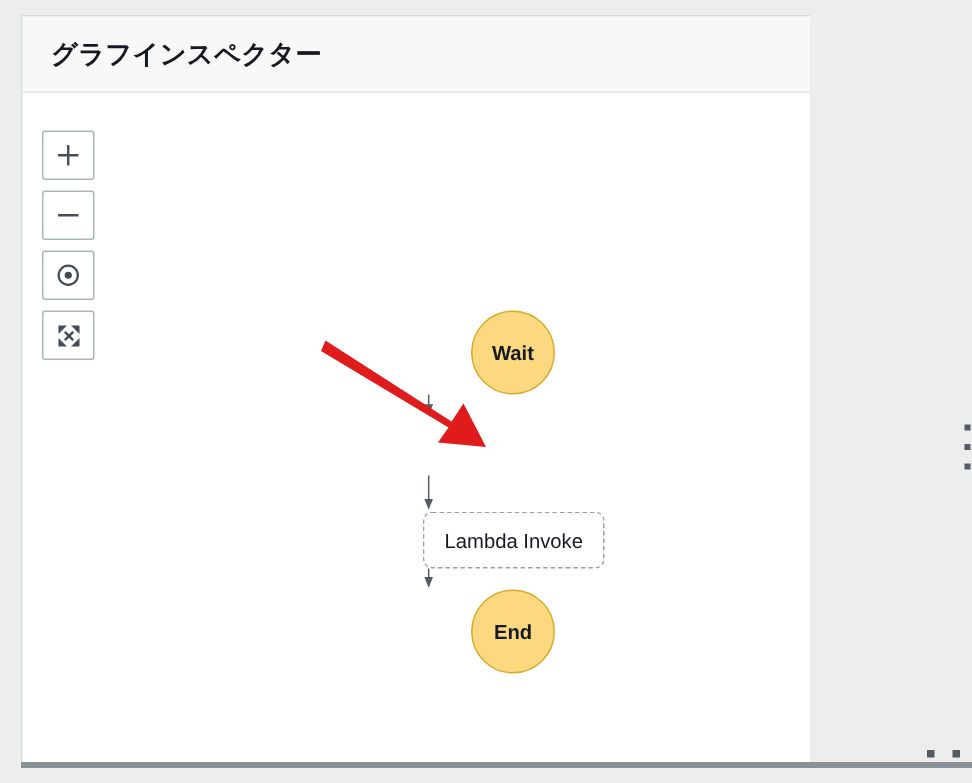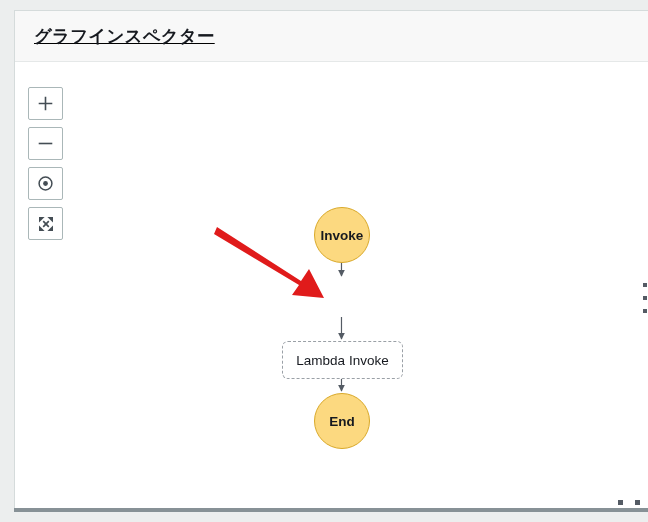--- a/index.html
+++ b/index.html
@@ -13,28 +13,27 @@
     font-family: "Liberation Sans", "DejaVu Sans", sans-serif;
     overflow: hidden;
     position: relative;
   }
 
   
   #panel {
     position: absolute;
     left: 14px;
     top: 10px;
-    width: 634px;
+    width: 526px;
     height: 500px;
     background: #ffffff;
     border: 1px solid #d5dbdb;
     border-right: none;
     box-sizing: border-box;
     overflow: hidden;
-    text-decoration: underline;
   }
 
   
   #panel-header {
     height: 51px;
     background: #f8f8f8;
     border-bottom: 1px solid #e5e8e8;
     box-sizing: border-box;
     display: flex;
     align-items: center;
@@ -249,21 +248,21 @@
       </defs>
 
       <line x1="327" y1="201" x2="327" y2="214" stroke="#545b64" stroke-width="1.2" marker-end="url(#arrowhead)"></line>
 
       <line x1="327" y1="255" x2="327" y2="277" stroke="#545b64" stroke-width="1.2" marker-end="url(#arrowhead)"></line>
 
       <line x1="327" y1="317" x2="327" y2="329" stroke="#545b64" stroke-width="1.2" marker-end="url(#arrowhead)"></line>
     </svg>
 
     <div class="node-label" id="node-start">
-      <span>Invoke</span>
+      <span>Wait</span>
     </div>
 
 
     <div class="node-label" id="node-lambda">
       <span>Lambda Invoke</span>
     </div>
 
     <div class="node-label" id="node-end">
       <span>End</span>
     </div>

